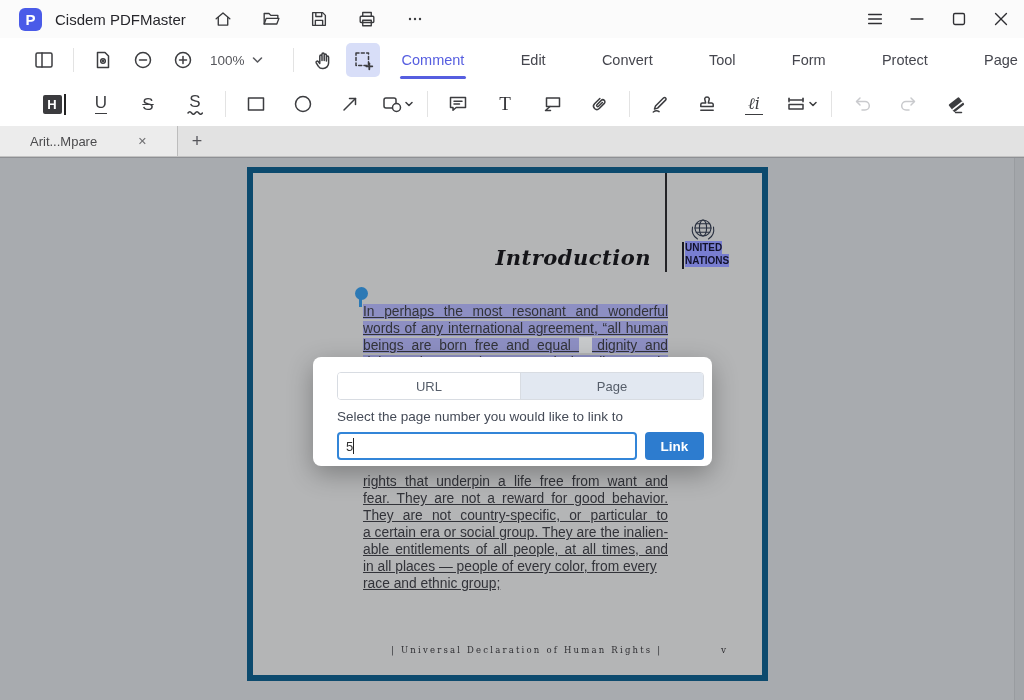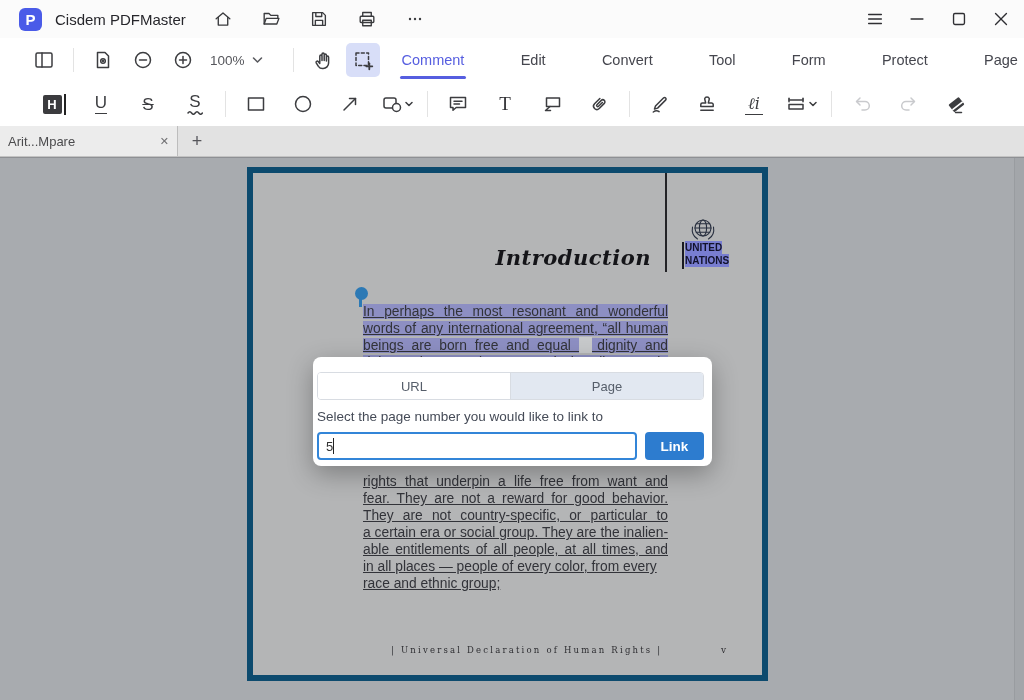--- a/index.html
+++ b/index.html
@@ -51,21 +51,21 @@
   .t-letter{font-family:"Liberation Serif",serif;font-size:19px;color:#303034;}
   .sig{font-family:"DejaVu Serif",serif;font-style:italic;font-size:16px;color:#3c3d40;
        border-bottom:1.5px solid #3c3d40;padding:0 3px 1px 3px;}
   .disabled{color:#c9cacd;}
   .caret-sm{margin-left:2px;}
 
   
   .tabstrip{position:absolute;left:0;top:126px;right:0;height:31px;background:#e2e2e2;
             border-bottom:1px solid #c3c3c3;display:flex;box-sizing:border-box;}
   .doctab{width:178px;background:#ececec;border-right:1px solid #bdbdbd;display:flex;
-          align-items:center;padding:0 8px;box-sizing:border-box;font-size:13px;color:#4b4b4d;}
+          align-items:center;padding:0 30px;box-sizing:border-box;font-size:13px;color:#4b4b4d;}
   .doctab .close{margin-left:auto;color:#6f6f72;font-size:11px;cursor:pointer;}
   .newtab{width:38px;display:flex;align-items:center;justify-content:center;font-size:18px;
           color:#55555a;cursor:pointer;}
 
   
   .viewport{position:absolute;left:0;top:157px;right:0;bottom:0;background:#a8abaf;
             border-top:1px solid #8e9094;box-sizing:border-box;}
   .scroll-track{position:absolute;right:0;top:0;bottom:0;width:9px;background:#a3a6aa;
                 border-left:1px solid #999ca0;}
   .page{position:absolute;left:247px;top:9px;width:521px;height:514px;background:#b4b5b6;
@@ -86,21 +86,21 @@
   .pline.noj{text-align-last:left;}
   .hl span{background:rgba(101,105,208,.5);}
   .gapbar{position:absolute;left:326px;top:164px;width:13px;height:16px;background:#c7c9cb;}
   .ftext{position:absolute;left:138px;top:472px;font-family:"DejaVu Serif",serif;font-size:8.5px;
          letter-spacing:2.2px;color:#2e2e32;}
   .pnum{position:absolute;left:468px;top:472px;font-family:"DejaVu Serif",serif;font-size:9px;color:#2e2e32;}
 
   
   .dialog{position:absolute;left:313px;top:357px;width:399px;height:109px;background:#fff;
           border-radius:8px;box-shadow:0 8px 26px rgba(0,0,0,.3);z-index:10;
-          padding:15px 8px 0 4px;box-sizing:border-box;}
+          padding:15px 8px 0 24px;box-sizing:border-box;}
   .seg{display:flex;height:26px;border:1px solid #d8dce2;border-radius:4px;overflow:hidden;}
   .seg div{flex:1;display:flex;align-items:center;justify-content:center;font-size:13px;
            color:#565e6a;cursor:pointer;}
   .seg .seg-url{background:#fff;}
   .seg .seg-page{background:#e2e8f1;border-left:1px solid #d8dce2;}
   .prompt{margin-top:9px;font-size:13.5px;color:#454b57;}
   .inputrow{margin-top:8px;display:flex;gap:8px;}
   .inputwrap{flex:1;position:relative;}
   .pginput{width:100%;height:28px;border:2px solid #3285d8;border-radius:4px;font-size:13px;
            padding:0 7px;box-sizing:border-box;font-family:"Liberation Sans",sans-serif;color:#333;outline:none;}

